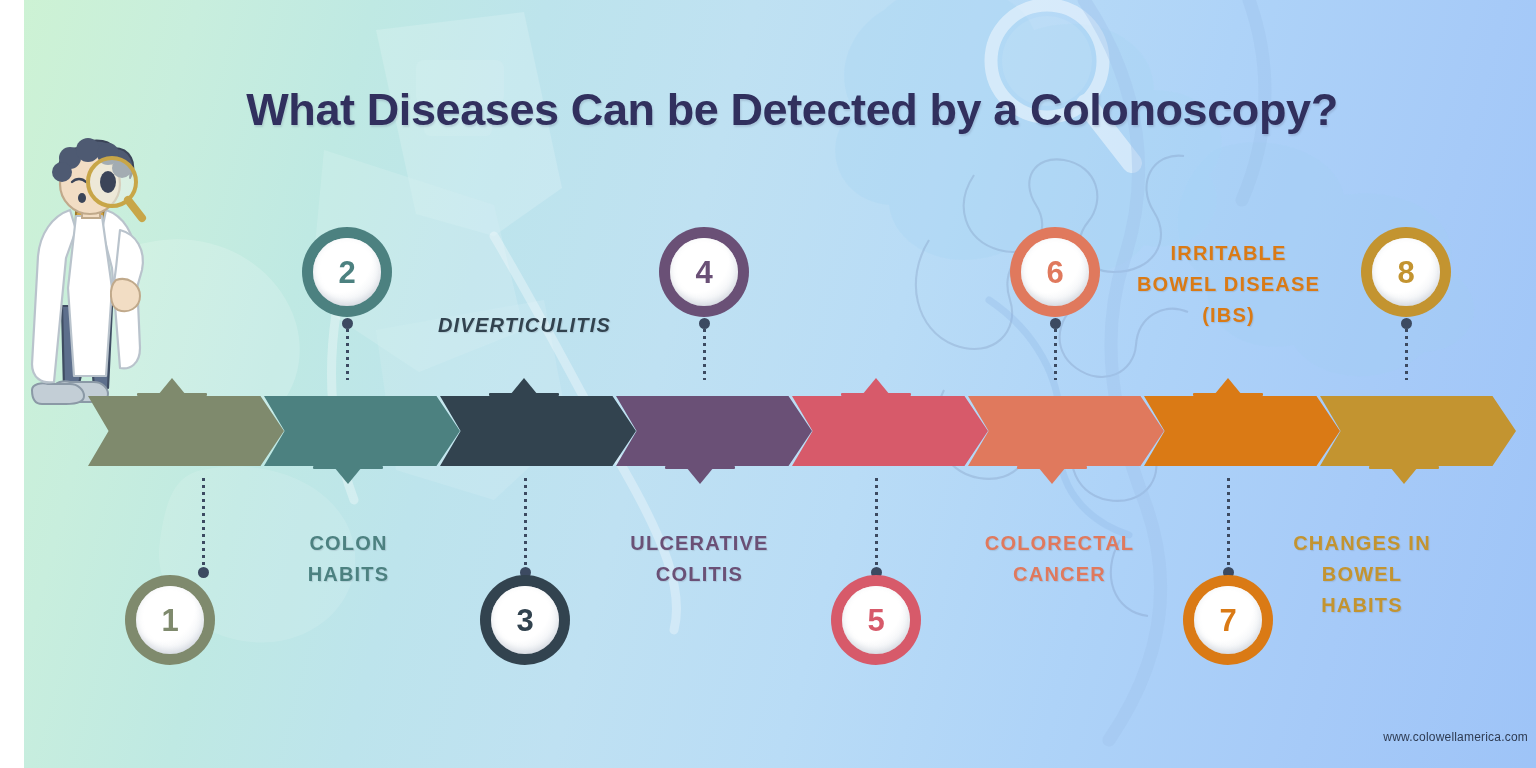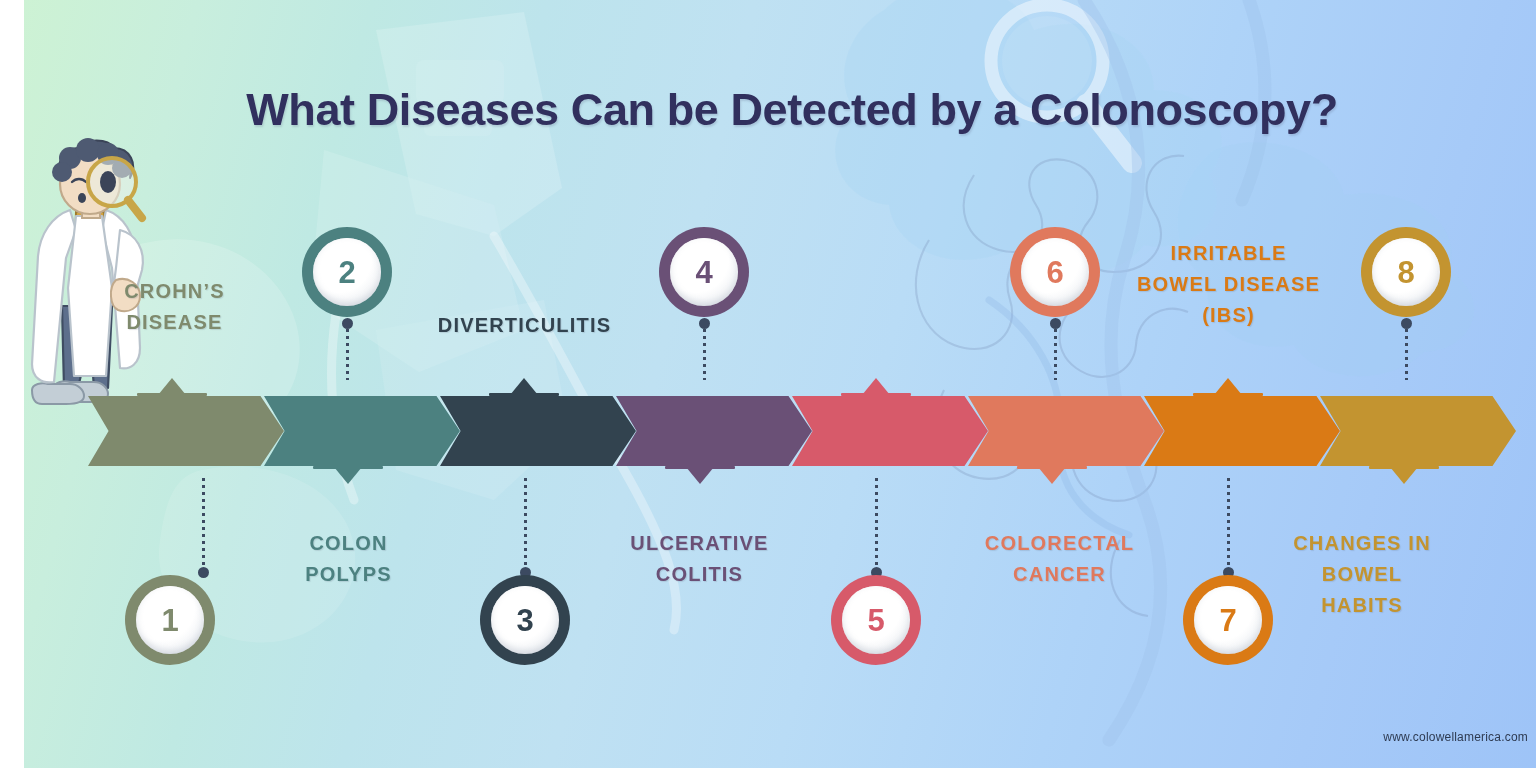--- a/index.html
+++ b/index.html
@@ -399,25 +399,23 @@
     <span class="ring" style="background:#da7a15;"></span>
     <span class="disc"></span>
     <span class="num" style="color:#da7a15;">7</span>
   </div>
   <div class="badge" style="left:1337px;top:227px;">
     <span class="ring" style="background:#c39430;"></span>
     <span class="disc"></span>
     <span class="num" style="color:#c39430;">8</span>
   </div>
 
-  <div class="label" style="left:48px;top:276px;width:205px;color:#7f8a6d;">CROHN’S
-DISEASE</div>
   <div class="label" style="left:222px;top:528px;width:205px;color:#4c8180;">COLON
-POLYPS</div>
-  <div class="label" style="left:398px;top:310px;width:205px;color:#32434f;">DIVERTICULITIS</div>
+HABITS</div>
+  <div class="label" style="left:398px;top:310px;width:205px;color:#32434f;font-style:italic;">DIVERTICULITIS</div>
   <div class="label" style="left:568px;top:528px;width:215px;color:#6a5076;">ULCERATIVE
 COLITIS</div>
   <div class="label" style="left:1097px;top:238px;width:215px;color:#da7a15;">IRRITABLE
 BOWEL DISEASE
 (IBS)</div>
   <div class="label" style="left:928px;top:528px;width:215px;color:#e0795d;">COLORECTAL
 CANCER</div>
   <div class="label" style="left:1233px;top:528px;width:210px;color:#c39430;">CHANGES IN
 BOWEL
 HABITS</div>

